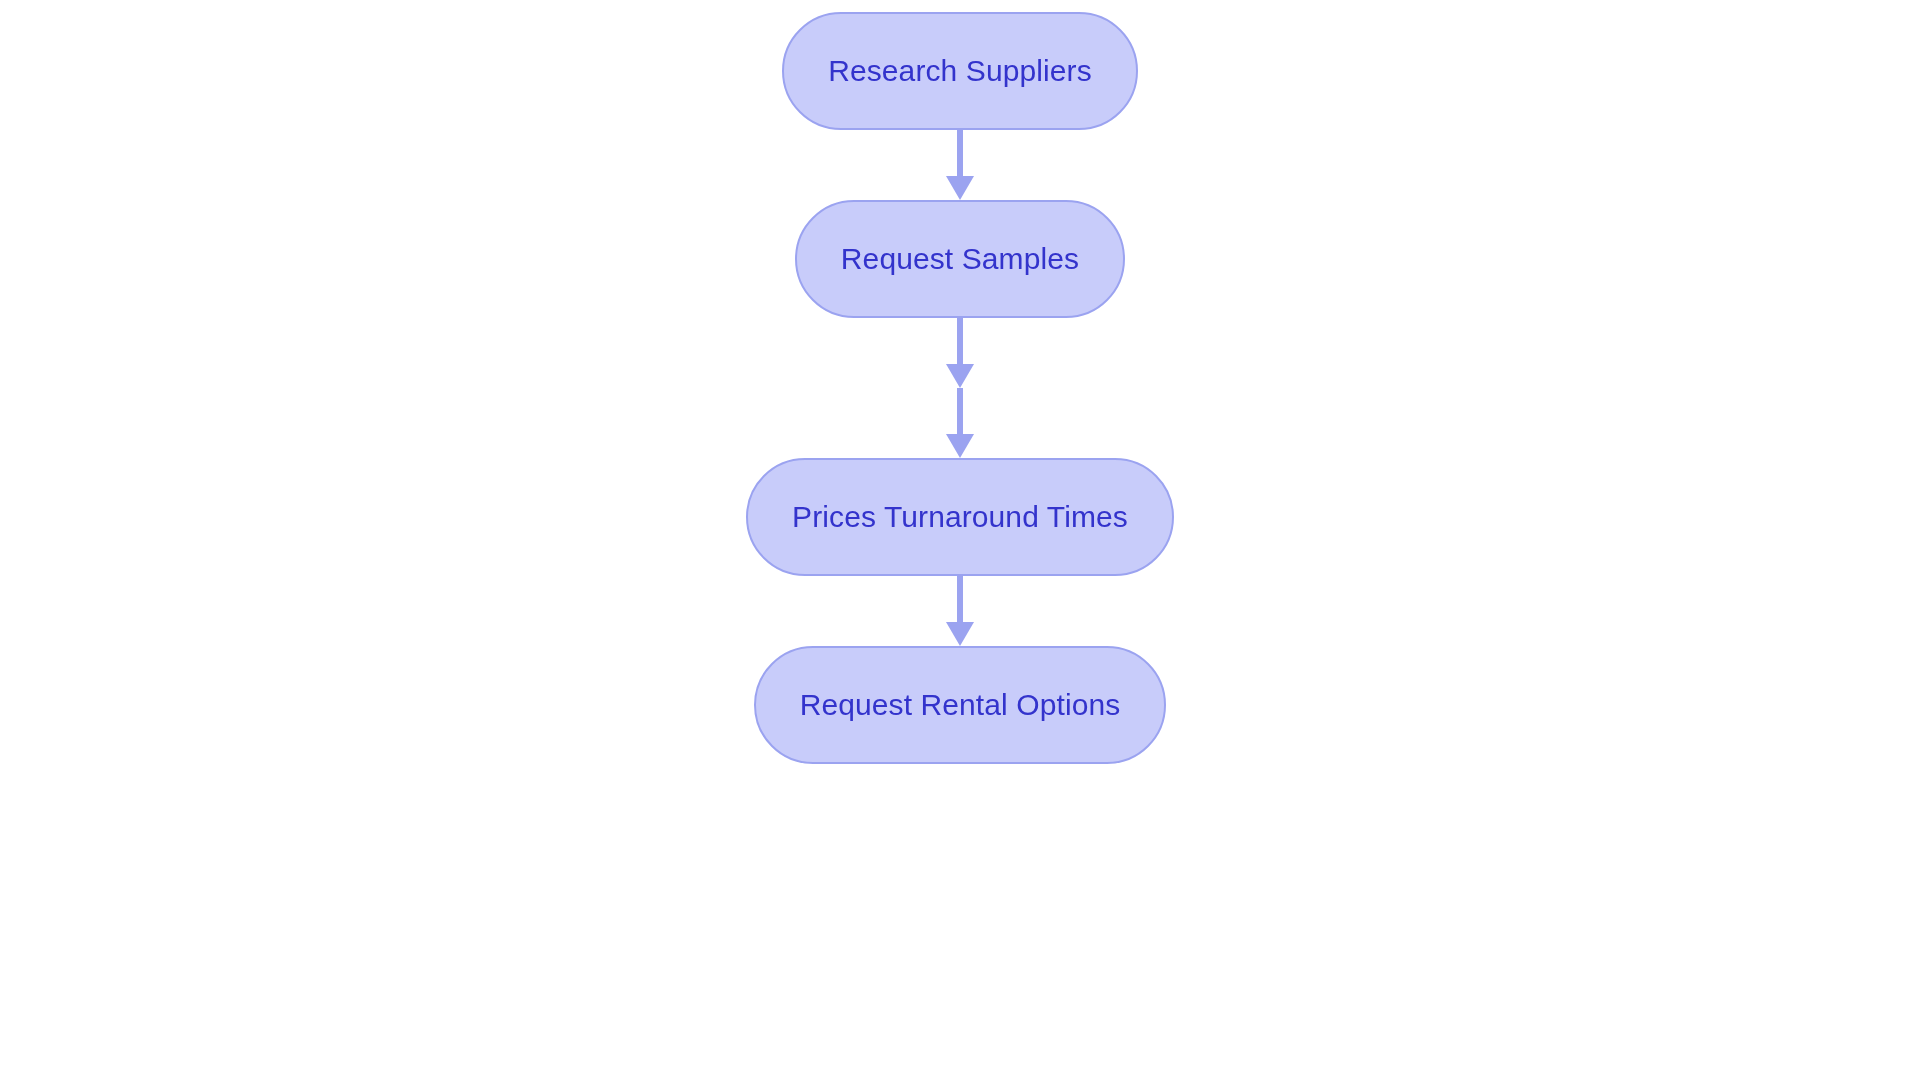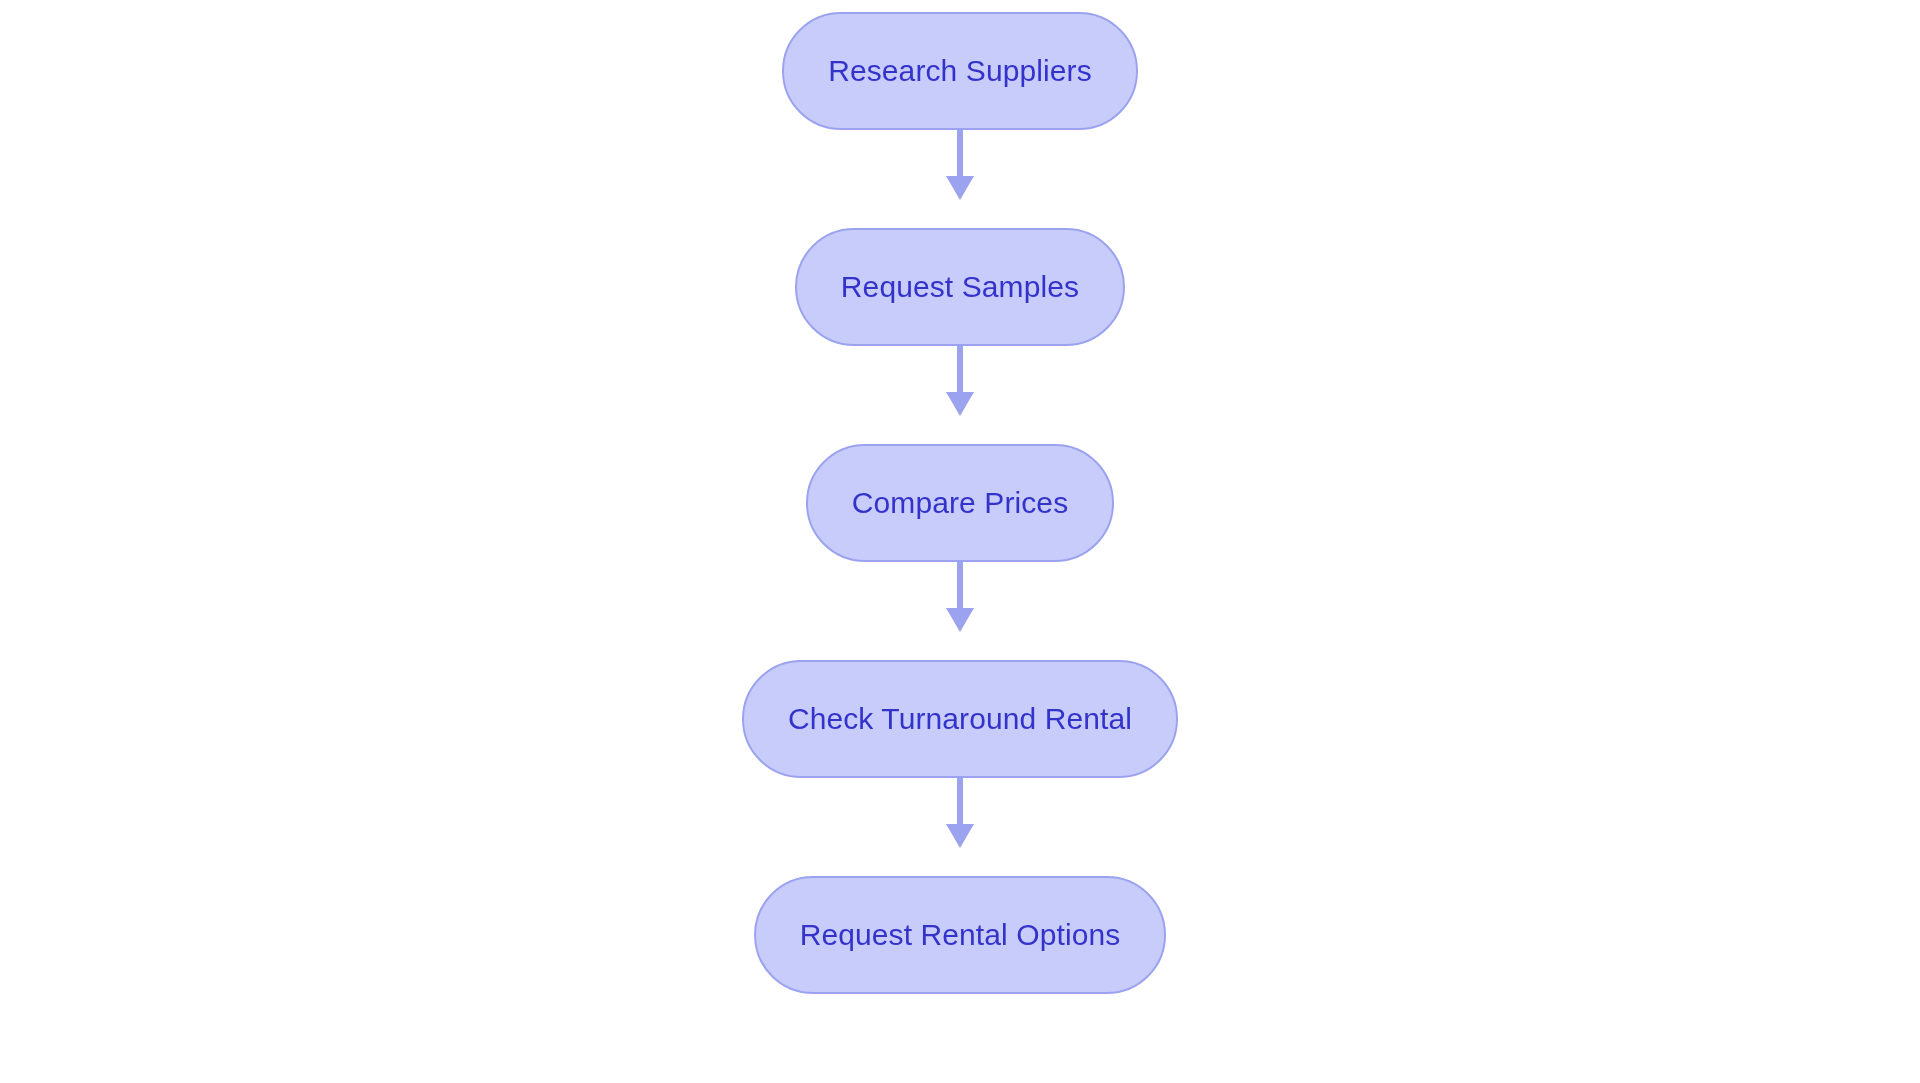--- a/index.html
+++ b/index.html
@@ -29,21 +29,20 @@
     box-sizing: border-box;
     height: 118px;
     display: flex;
     align-items: center;
     justify-content: center;
     background: #c8ccfa;
     border: 2px solid #9ba3f0;
     border-radius: 999px;
     padding: 0 44px;
     flex: 0 0 auto;
-    margin-top: 28px;
   }
 
   .flow-node-label {
     color: #3333cc;
     font-size: 30px;
     font-family: "Liberation Sans", sans-serif;
     font-weight: 400;
     line-height: 1;
     white-space: nowrap;
     letter-spacing: 0.1px;
@@ -97,31 +96,28 @@
 
   <div class="flow-node" id="node-1">
     <span class="flow-node-label">Request Samples</span>
   </div>
 
   <div class="flow-connector">
     <span class="conn-line"></span>
     <span class="conn-head"></span>
   </div>
 
-  <div class="flow-node" id="node-2">
-    <span class="flow-node-label">Compare Prices</span>
-  </div>
 
   <div class="flow-connector">
     <span class="conn-line"></span>
     <span class="conn-head"></span>
   </div>
 
   <div class="flow-node" id="node-3">
-    <span class="flow-node-label">Check Turnaround Rental</span>
+    <span class="flow-node-label">Prices Turnaround Times</span>
   </div>
 
   <div class="flow-connector">
     <span class="conn-line"></span>
     <span class="conn-head"></span>
   </div>
 
   <div class="flow-node" id="node-4">
     <span class="flow-node-label">Request Rental Options</span>
   </div>

